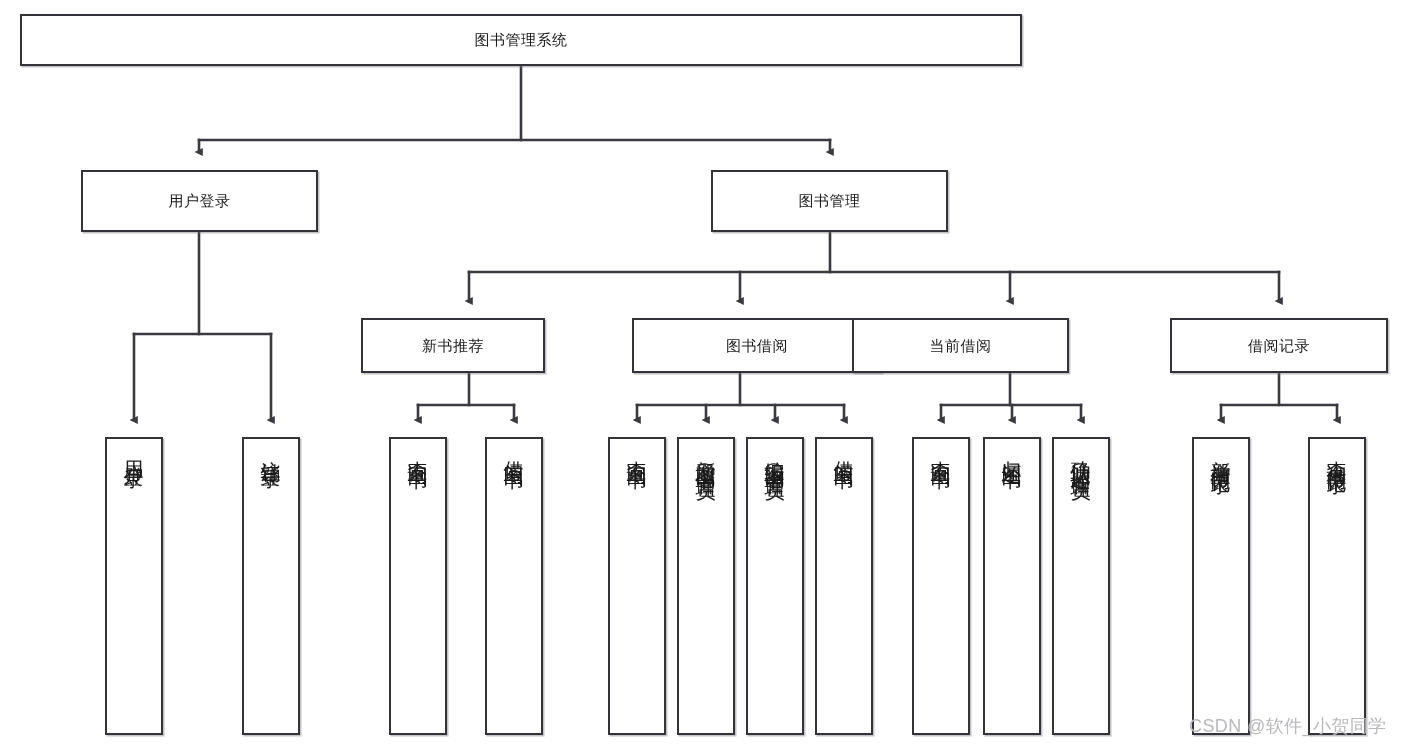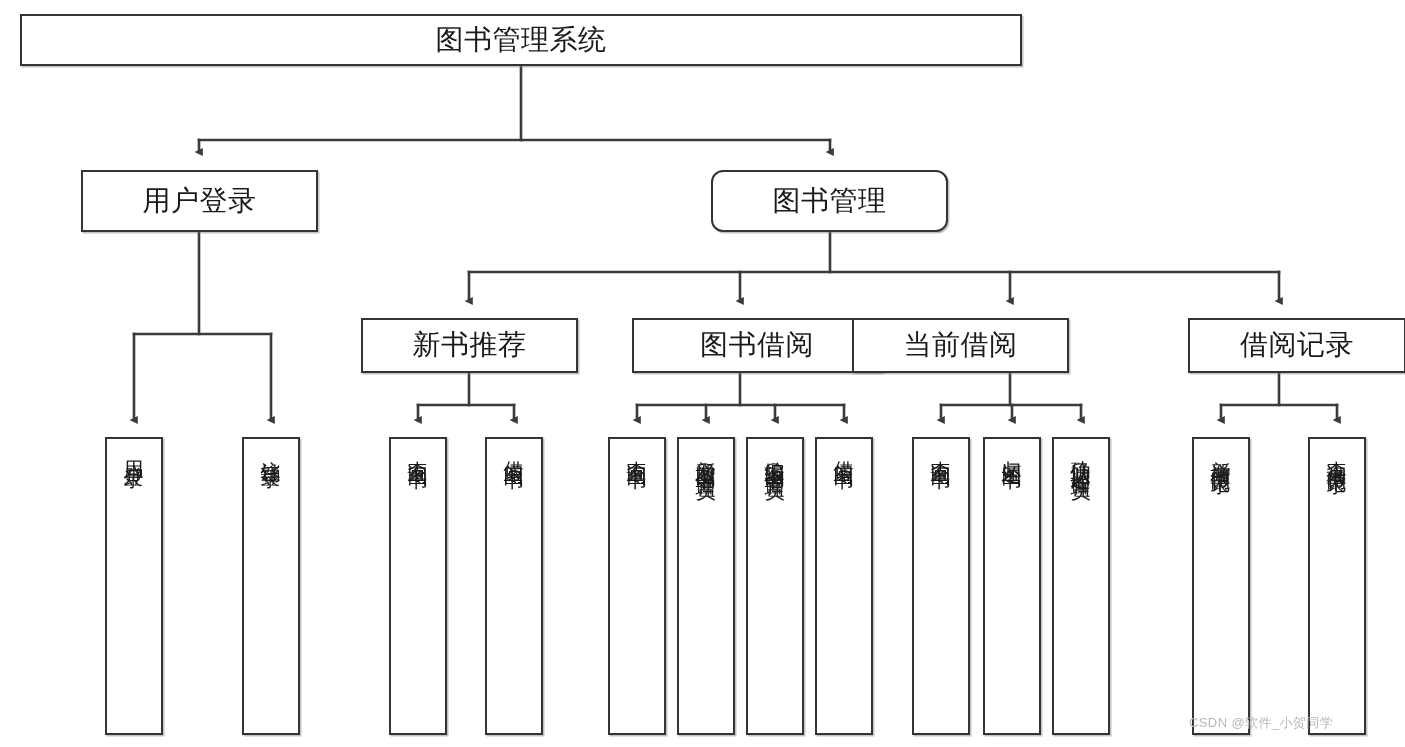--- a/index.html
+++ b/index.html
@@ -31,21 +31,21 @@
     box-sizing: border-box;
     background: #ffffff;
     border: 2.5px solid #33333a;
     box-shadow: 1.5px 1.5px 0 0 rgba(120,120,130,0.45);
     display: flex;
     align-items: center;
     justify-content: center;
   }
   .node-label {
     color: #1a1a1a;
-    font-size: 28px;
+    font-size: 15px;
     line-height: 1.15;
     letter-spacing: 0.5px;
     white-space: nowrap;
     user-select: none;
   }
   .node-box.leaf .node-label {
     writing-mode: vertical-rl;
     text-orientation: upright;
     white-space: normal;
     font-size: 20px;
@@ -54,21 +54,21 @@
     max-height: 282px;
   }
   .node-box.leaf {
     align-items: flex-start;
     padding-top: 6px;
   }
   .watermark {
     position: absolute;
     left: 1189px;
     top: 714px;
-    font-size: 13px;
+    font-size: 18px;
     color: #b9b9bd;
     letter-spacing: 0.4px;
     white-space: nowrap;
     user-select: none;
   }
 </style>
 </head>
 <body>
 
 <div id="diagram-root">
@@ -123,34 +123,34 @@
     </g>
   </svg>
 
   <div class="node-box root" style="left:20px; top:14px; width:1002px; height:52px;">
     <span class="node-label">图书管理系统</span>
   </div>
 
   <div class="node-box" style="left:81px; top:170px; width:237px; height:62px;">
     <span class="node-label">用户登录</span>
   </div>
-  <div class="node-box" style="left:711px; top:170px; width:237px; height:62px;border-radius:12px;">
+  <div class="node-box" style="left:711px; top:170px; width:237px; height:62px;">
     <span class="node-label">图书管理</span>
   </div>
 
-  <div class="node-box" style="left:361px; top:318px; width:217px; height:55px;">
+  <div class="node-box" style="left:361px; top:318px; width:184px; height:55px;">
     <span class="node-label">新书推荐</span>
   </div>
   <div class="node-box" style="left:632px; top:318px; width:250px; height:55px;">
     <span class="node-label">图书借阅</span>
   </div>
   <div class="node-box" style="left:852px; top:318px; width:217px; height:55px;">
     <span class="node-label">当前借阅</span>
   </div>
-  <div class="node-box" style="left:1170px; top:318px; width:218px; height:55px;margin-left:18px;">
+  <div class="node-box" style="left:1170px; top:318px; width:218px; height:55px;">
     <span class="node-label">借阅记录</span>
   </div>
 
   <div class="node-box leaf" style="left:105px; top:437px; width:58px; height:298px;">
     <span class="node-label">用户登录</span>
   </div>
   <div class="node-box leaf" style="left:242px; top:437px; width:58px; height:298px;">
     <span class="node-label">注销登录</span>
   </div>
 

